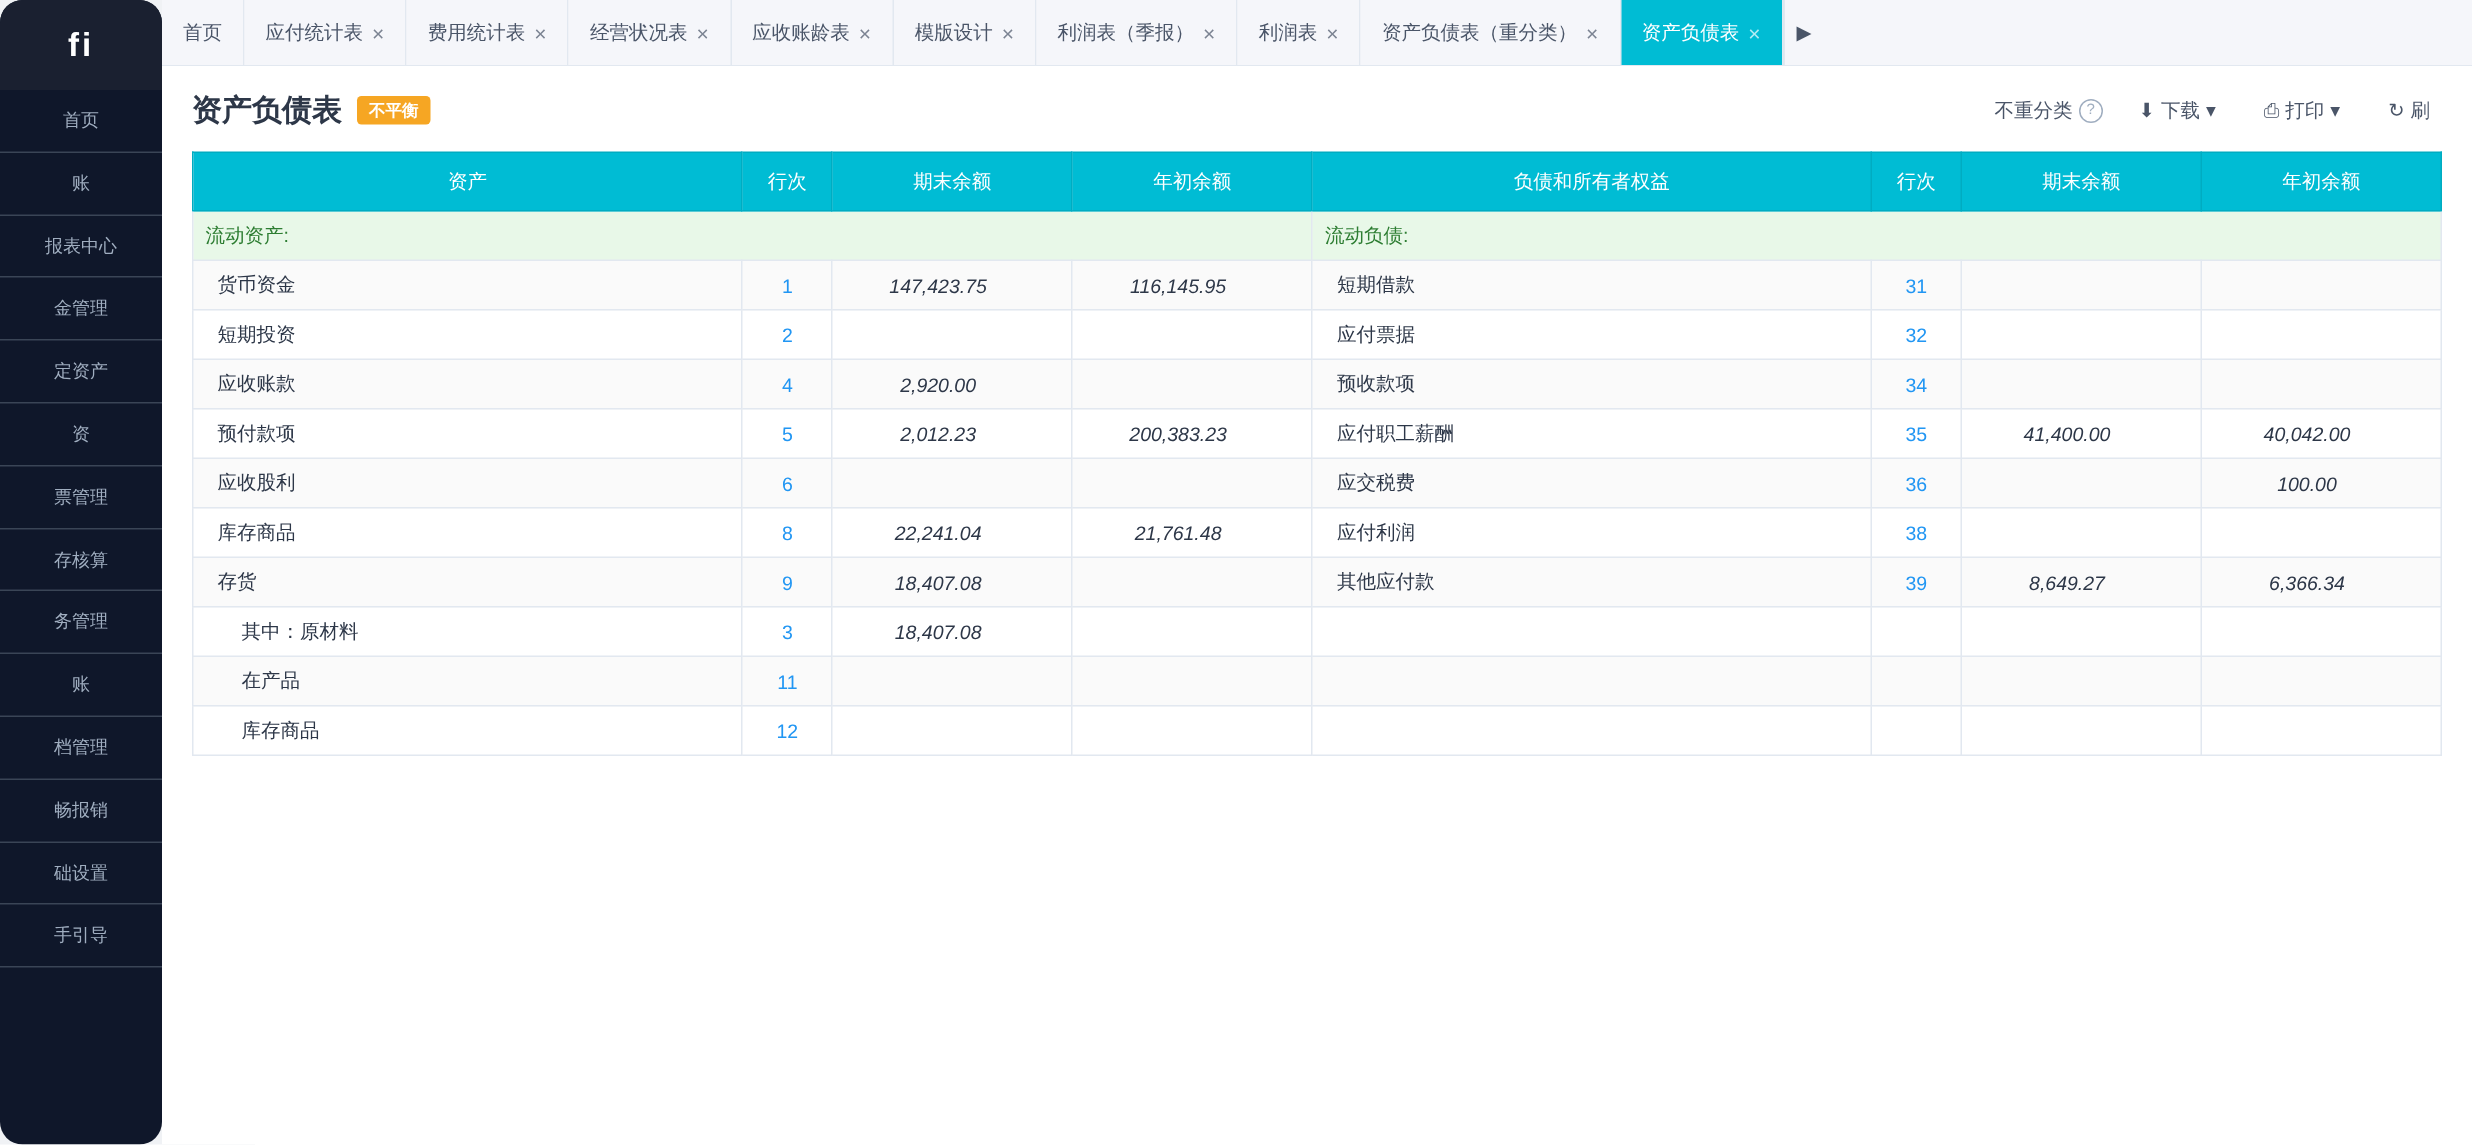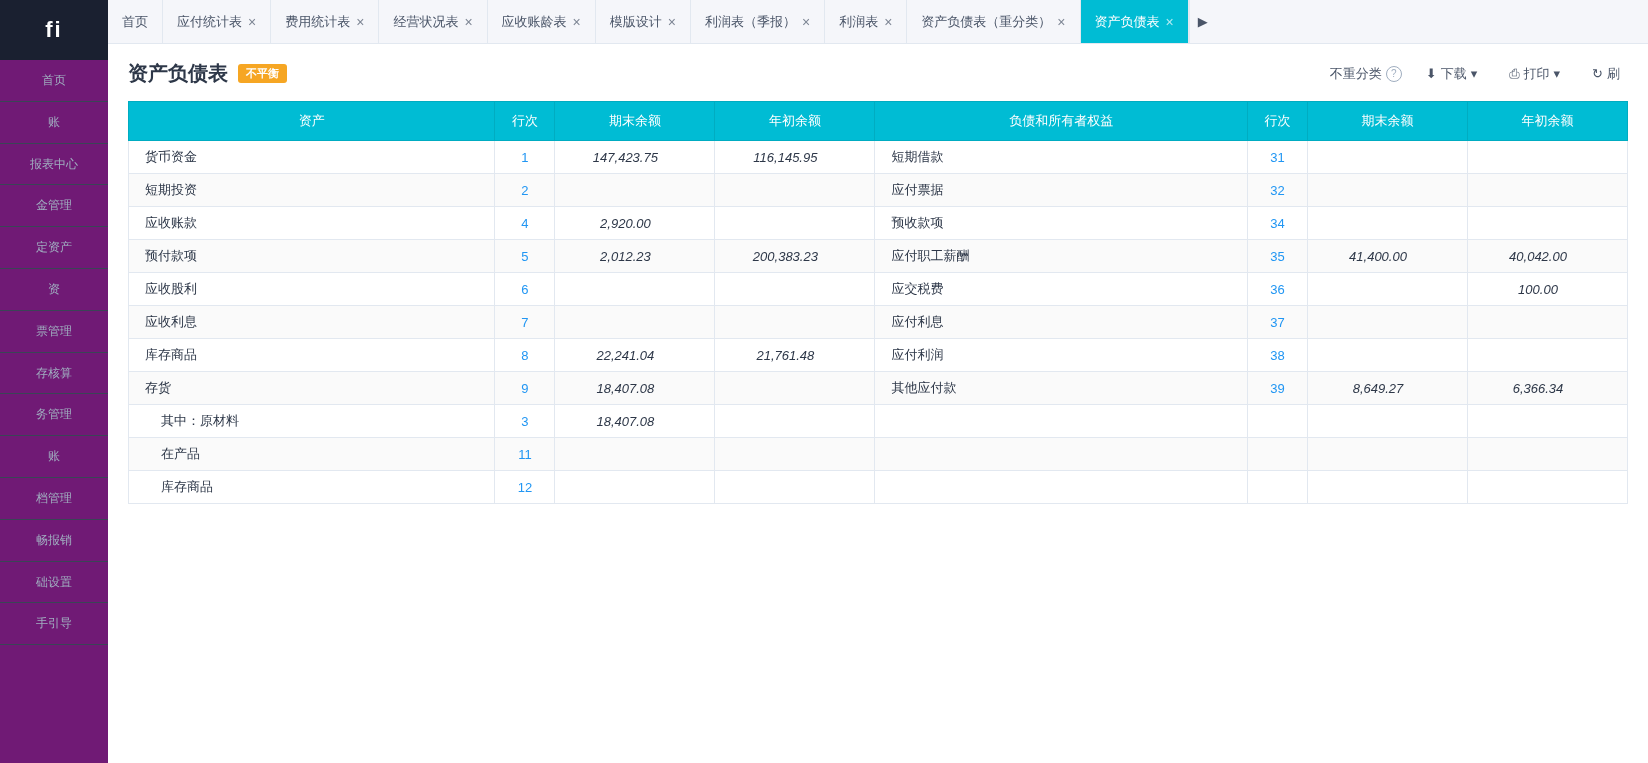--- a/index.html
+++ b/index.html
@@ -1,28 +1,29 @@
 <!DOCTYPE html>
 <html><head>
   <meta charset="utf-8">
   <style>
     * { box-sizing: border-box; margin: 0; padding: 0; }
     body { font-family: "Microsoft YaHei", "PingFang SC", Arial, sans-serif; font-size: 13px; background: #f0f2f5; display: flex; height: 763px; overflow: hidden; }
 
     
     .sidebar {
       width: 108px;
-      background: #701a75;
+      background: #0f172a;
       display: flex;
       flex-direction: column;
       align-items: center;
       padding-top: 0;
       flex-shrink: 0;
       height: 100%;
       overflow-y: auto;
+      border-radius: 15px;
     }
     .sidebar-logo {
       width: 100%;
       height: 60px;
       background: #1a2030;
       display: flex;
       align-items: center;
       justify-content: center;
       color: #fff;
       font-size: 22px;
@@ -315,20 +316,24 @@
           <th style="width:160px">期末余额</th>
           <th style="width:160px">年初余额</th>
           <th>负债和所有者权益</th>
           <th style="width:60px">行次</th>
           <th style="width:160px">期末余额</th>
           <th style="width:160px">年初余额</th>
         </tr>
       </thead>
       <tbody>
 
+        <tr class="section-header">
+          <td colspan="4">流动资产:</td>
+          <td colspan="4">流动负债:</td>
+        </tr>
 
         <tr>
           <td class="name-cell">货币资金</td>
           <td class="row-num">1</td>
           <td class="number-cell">147,423.75</td>
           <td class="number-cell">116,145.95</td>
           <td class="name-cell">短期借款</td>
           <td class="row-num">31</td>
           <td class="number-cell"></td>
           <td class="number-cell"></td>
@@ -367,30 +372,20 @@
           <td class="name-cell">应收股利</td>
           <td class="row-num">6</td>
           <td class="number-cell"></td>
           <td class="number-cell"></td>
           <td class="name-cell">应交税费</td>
           <td class="row-num">36</td>
           <td class="number-cell"></td>
           <td class="number-cell">100.00</td>
         </tr>
         <tr>
-          <td class="name-cell">应收利息</td>
-          <td class="row-num">7</td>
-          <td class="number-cell"></td>
-          <td class="number-cell"></td>
-          <td class="name-cell">应付利息</td>
-          <td class="row-num">37</td>
-          <td class="number-cell"></td>
-          <td class="number-cell"></td>
-        </tr>
-        <tr>
           <td class="name-cell">库存商品</td>
           <td class="row-num">8</td>
           <td class="number-cell">22,241.04</td>
           <td class="number-cell">21,761.48</td>
           <td class="name-cell">应付利润</td>
           <td class="row-num">38</td>
           <td class="number-cell"></td>
           <td class="number-cell"></td>
         </tr>
         <tr>

